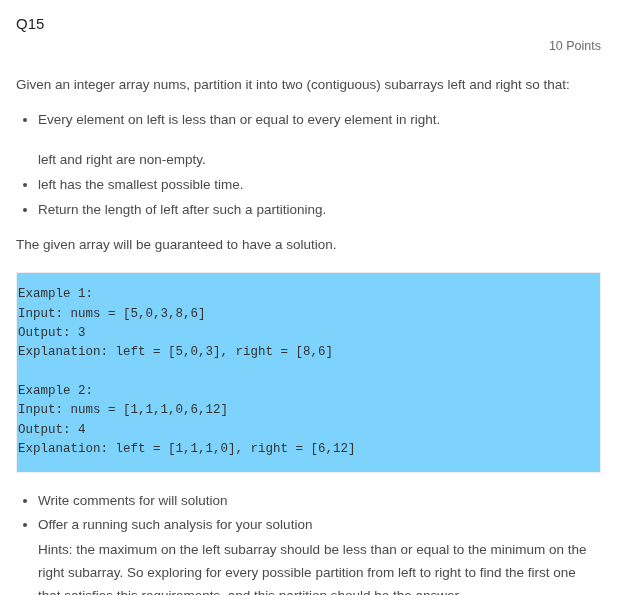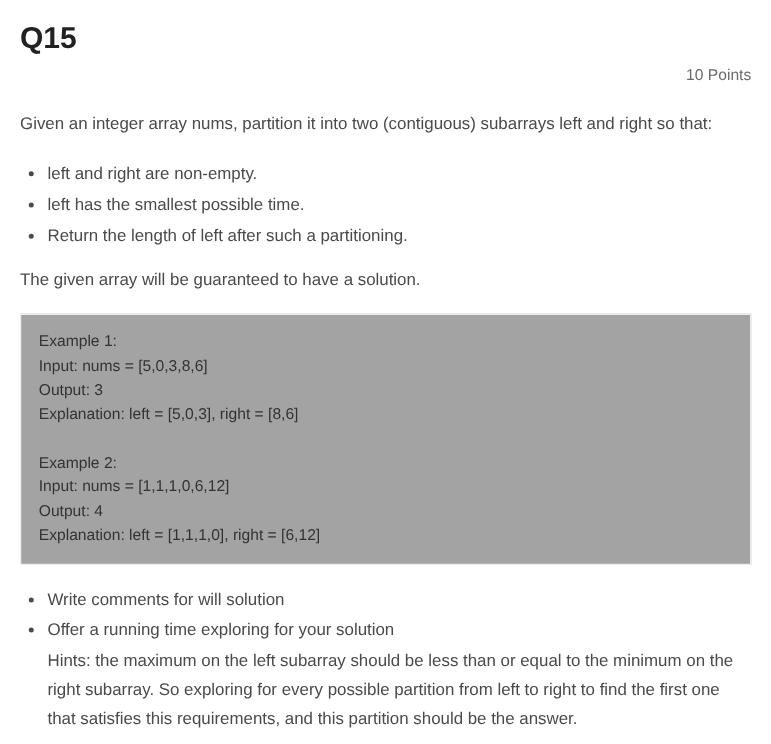--- a/index.html
+++ b/index.html
@@ -7,22 +7,22 @@
     margin: 0;
     padding: 12px 16px 16px 16px;
     font-family: -apple-system, BlinkMacSystemFont, "Segoe UI", Helvetica, Arial, sans-serif;
     color: #4a4a4a;
     font-size: 13.5px;
     line-height: 1.55;
     width: 617px;
     background: #fff;
   }
   .qtitle {
-    font-size: 24px;
-    font-weight: 700;
+    font-size: 15px;
+    font-weight: 400;
     color: #222;
     margin: 0 0 2px 0;
   }
   .points {
     font-size: 12.5px;
     color: #6a6a6a;
     margin-bottom: 18px;
     text-align: right;
   }
   .prompt {
@@ -36,24 +36,24 @@
     margin-bottom: 4px;
   }
   .sub {
     display: block;
     margin-top: 20px;
   }
   .guarantee {
     margin-bottom: 16px;
   }
   .codeblock {
-    background: #a3a3a3;
+    background: #7dd3fc;
     border: 1px solid #eee;
-    padding: 12px 14px;
-    font-family: Liberation Sans, sans-serif;
+    padding: 12px 1px;
+    font-family: Liberation Mono, monospace;
     font-size: 12.5px;
     line-height: 1.55;
     white-space: pre;
     color: #333;
     margin-bottom: 18px;
   }
   ul.tasks {
     margin: 0 0 14px 0;
     padding-left: 22px;
   }
@@ -69,20 +69,21 @@
 </head>
 <body>
 
 <div class="qtitle">Q15</div>
 <div class="points">10 Points</div>
 
 <div class="prompt">Given an integer array nums, partition it into two (contiguous) subarrays left and right so that:</div>
 
 <ul class="req">
   <li>
+    <span>Every element on left is less than or equal to every element in right.</span>
     <span class="sub">left and right are non-empty.</span>
   </li>
   <li>
     <span>left has the smallest possible time.</span>
   </li>
   <li>
     <span>Return the length of left after such a partitioning.</span>
   </li>
 </ul>
 
@@ -96,16 +97,16 @@
 Example 2:
 Input: nums = [1,1,1,0,6,12]
 Output: 4
 Explanation: left = [1,1,1,0], right = [6,12]</div>
 
 <ul class="tasks">
   <li>
     <span>Write comments for will solution</span>
   </li>
   <li>
-    <span>Offer a running time exploring for your solution</span>
+    <span>Offer a running such analysis for your solution</span>
     <span class="hints">Hints: the maximum on the left subarray should be less than or equal to the minimum on the right subarray. So exploring for every possible partition from left to right to find the first one that satisfies this requirements, and this partition should be the answer.</span>
   </li>
 </ul>
 
 </body></html>

